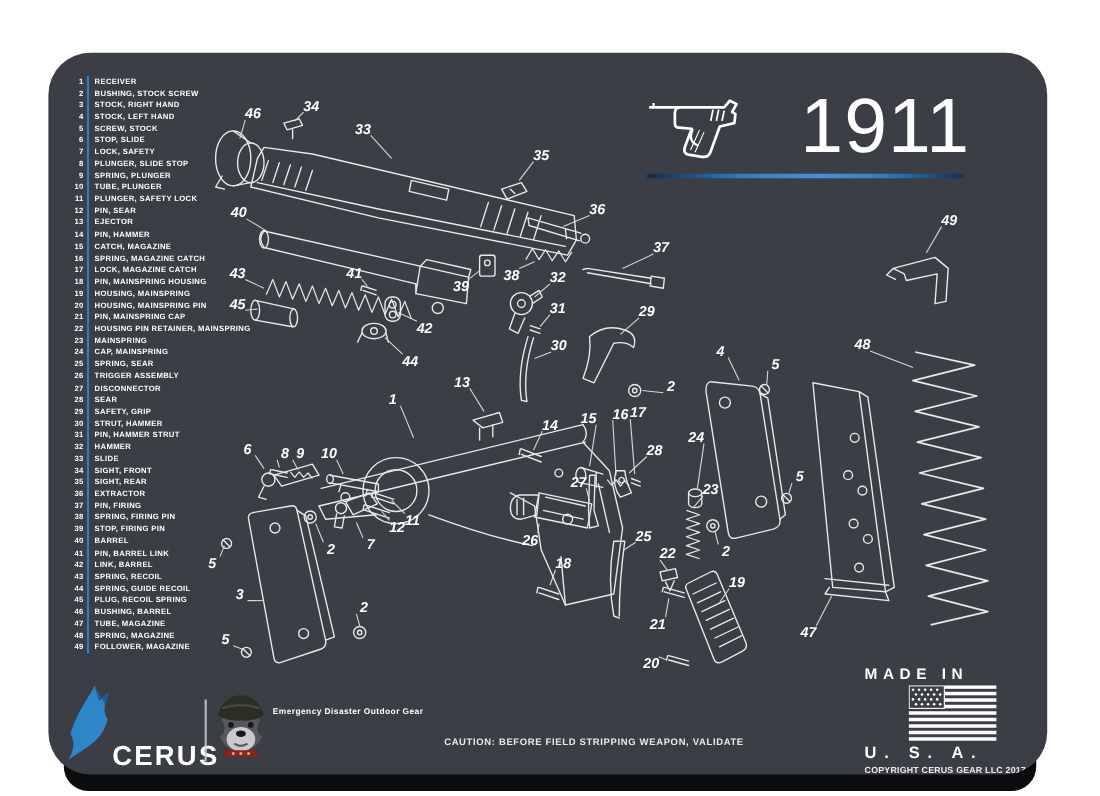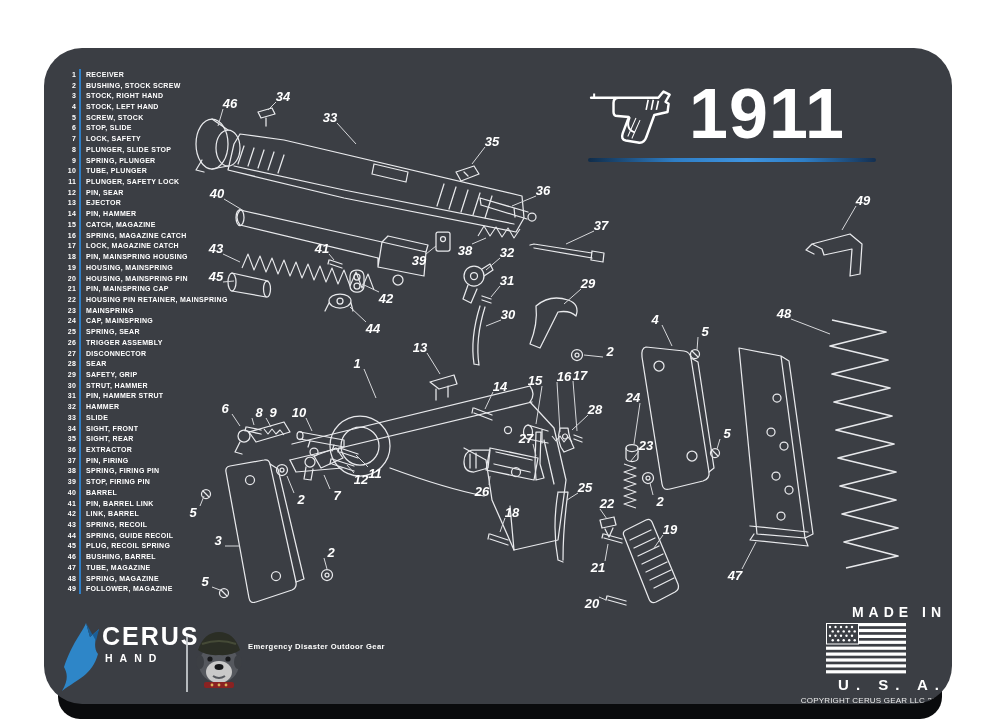--- a/index.html
+++ b/index.html
@@ -15,51 +15,51 @@
   
   .parts-list{position:absolute;left:18px;top:21px;z-index:3;}
   .prow{display:flex;align-items:center;height:10.73px;}
   .pnum{width:14px;text-align:right;color:var(--ink);font-size:7px;font-weight:700;letter-spacing:0.2px;}
   .pbar{width:2px;height:10.73px;background:var(--accent);margin-left:3px;}
   .pname{margin-left:5px;color:var(--ink);font-size:7px;font-weight:700;letter-spacing:0.3px;white-space:nowrap;}
 
   
   .title-gun{position:absolute;left:543px;top:30px;width:102px;height:72px;z-index:3;}
   .title-text{position:absolute;left:608px;top:24px;width:230px;height:84px;z-index:3;
-    color:var(--ink);font-size:70px;font-weight:700;letter-spacing:1px;text-align:center;line-height:84px;}
+    color:var(--ink);font-size:70px;font-weight:400;letter-spacing:1px;text-align:right;line-height:84px;}
   .title-line{position:absolute;left:544px;top:110px;width:288px;height:4px;z-index:3;border-radius:2px;
     background:linear-gradient(90deg,#102c49 0%,#2e7ec6 30%,#3f94e0 55%,#2e7ec6 75%,#142f50 100%);}
 
   
   .diagram{position:absolute;left:0;top:0;width:908px;height:656px;z-index:2;}
   .ln{stroke:var(--line);stroke-width:1.25;fill:none;stroke-linecap:round;stroke-linejoin:round;}
   .spr{stroke:var(--line);stroke-width:1.1;fill:none;stroke-linejoin:round;}
   .callout-line{stroke:#d6d7da;stroke-width:1;}
   .callout-num{fill:var(--ink);font-size:13px;font-weight:700;font-style:italic;font-family:"Liberation Sans",sans-serif;}
 
   
   .bull{position:absolute;left:12px;top:573px;width:44px;height:72px;z-index:3;}
-  .cerus-block{position:absolute;left:58px;top:574px;z-index:3;color:var(--ink);}
+  .cerus-block{position:absolute;left:58px;top:625px;z-index:3;color:var(--ink);}
   .cerus-top{font-size:25px;font-weight:800;letter-spacing:2px;}
   .cerus-bottom{font-size:10.5px;font-weight:700;letter-spacing:7px;margin-top:1px;margin-left:3px;}
   .brand-divider{position:absolute;left:142px;top:588px;width:2px;height:56px;background:#cdd0d4;opacity:.85;z-index:3;}
   .edog-dog{position:absolute;left:150px;top:582px;width:50px;height:60px;z-index:3;}
   .edog-block{position:absolute;left:204px;top:592px;z-index:3;color:var(--ink);}
   .edog-name{font-size:29px;font-weight:900;letter-spacing:2px;}
   .edog-tagline{font-size:7.6px;font-weight:700;letter-spacing:0.4px;margin-top:2px;}
 
   .caution{position:absolute;left:298px;top:621px;width:396px;text-align:center;z-index:3;color:#e9e9e9;}
   .caution-line{font-size:8.6px;font-weight:700;letter-spacing:0.6px;line-height:11px;}
   .website{font-size:10.5px;font-weight:800;letter-spacing:1.2px;margin-top:3px;color:var(--ink);}
 
-  .madein-block{position:absolute;left:742px;top:556px;width:160px;text-align:right;z-index:3;color:var(--ink);}
+  .madein-block{position:absolute;left:742px;top:556px;width:160px;text-align:left;z-index:3;color:var(--ink);}
   .madein-label{font-size:14px;font-weight:700;letter-spacing:5px;}
   .flag{width:80px;height:52px;margin:3px auto 0 auto;display:block;}
   .usa-label{font-size:15px;font-weight:700;letter-spacing:7px;margin-top:1px;}
-  .copyright{font-size:8px;font-weight:400;letter-spacing:0.2px;margin-top:3px;color:#ececec;white-space:nowrap;}
+  .copyright{font-size:8px;font-weight:700;letter-spacing:0.2px;margin-top:3px;color:#ececec;white-space:nowrap;}
 </style>
 </head>
 <body>
 
 <div class="stage">
   <div class="mat-edge"></div>
   <div class="mat">
 
     <div class="parts-list">
         <div class="prow">
@@ -663,20 +663,21 @@
       <rect x="10" y="52" width="30" height="6" rx="2" fill="#8a2222"></rect>
       <circle cx="18" cy="55" r="1.4" fill="#d8b25a"></circle>
       <circle cx="25" cy="55" r="1.4" fill="#d8b25a"></circle>
       <circle cx="32" cy="55" r="1.4" fill="#d8b25a"></circle>
     </svg>
     <div class="edog-block">
       <div class="edog-tagline">Emergency Disaster Outdoor Gear</div>
     </div>
 
     <div class="caution">
+      <div class="caution-line">CAUTION: BEFORE FIELD STRIPPING WEAPON, VALIDATE</div>
     </div>
 
     <div class="madein-block">
       <div class="madein-label">MADE IN</div>
       <svg class="flag" viewBox="0 0 80 52">
         <rect x="33" y="0" width="47" height="3.2" fill="#fff"></rect>
         <rect x="33" y="5.9" width="47" height="3.2" fill="#fff"></rect>
         <rect x="33" y="11.8" width="47" height="3.2" fill="#fff"></rect>
         <rect x="33" y="17.7" width="47" height="3.2" fill="#fff"></rect>
         <rect x="0" y="23.6" width="80" height="3.2" fill="#fff"></rect>

